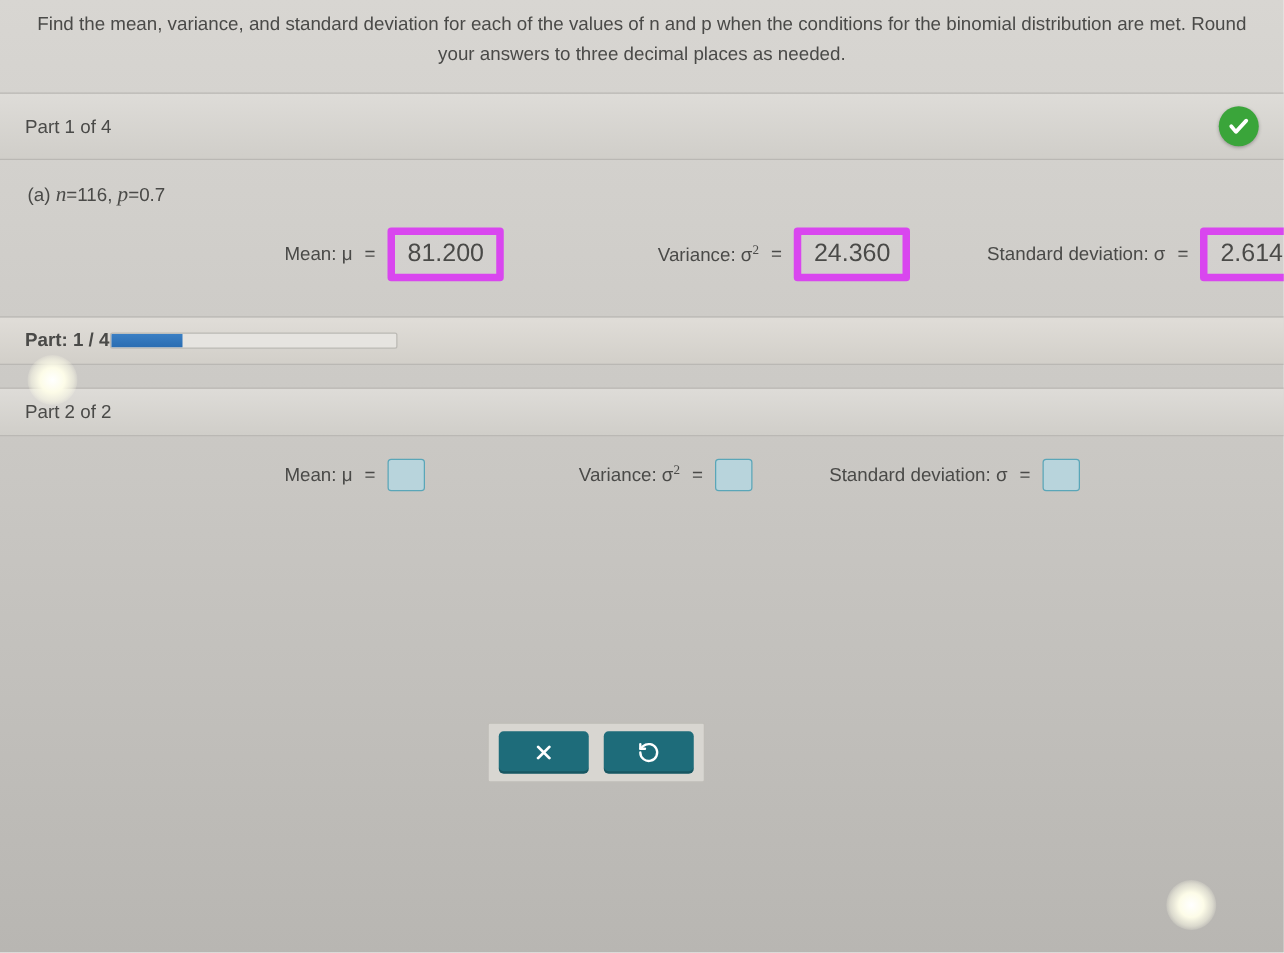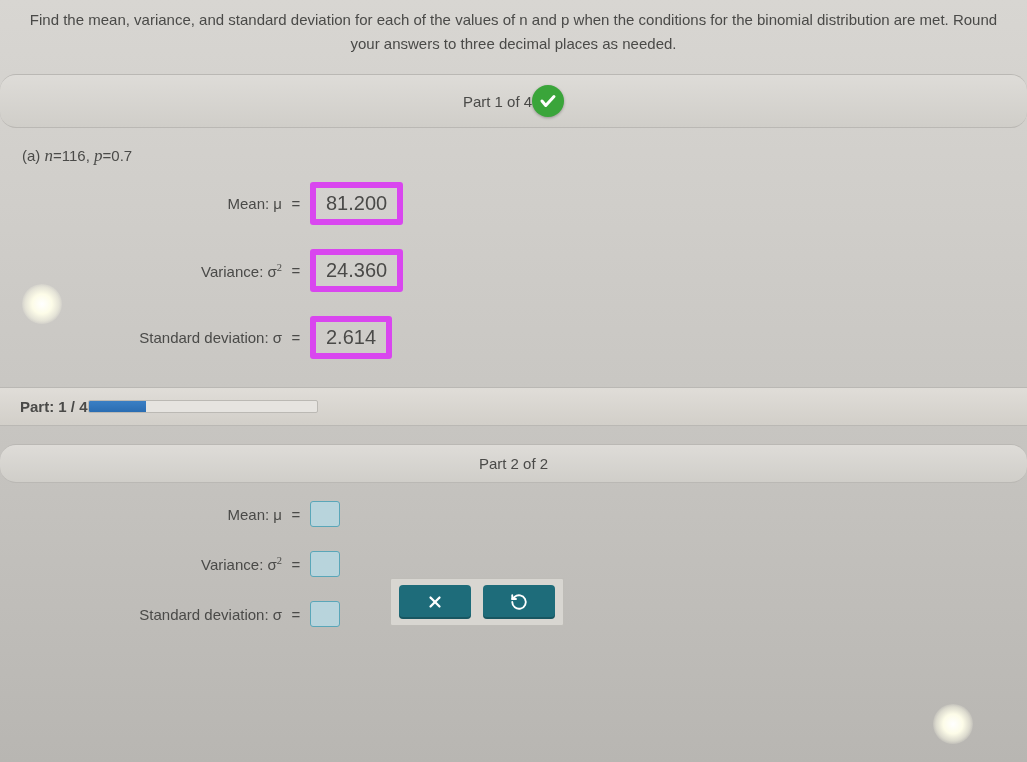--- a/index.html
+++ b/index.html
@@ -19,22 +19,21 @@
   }
   .section-header {
     background: linear-gradient(180deg, #dedcd8 0%, #d0cec9 100%);
     border-top: 1px solid #bab8b4;
     border-bottom: 1px solid #bab8b4;
     padding: 10px 20px;
     font-size: 15px;
     position: relative;
     display: flex;
     align-items: center;
-    justify-content: center;
-    border-radius: 16px;
+    justify-content: space-between;
   }
   .checkmark-badge {
     width: 32px;
     height: 32px;
     border-radius: 50%;
     background: #3aa53a;
     display: flex;
     align-items: center;
     justify-content: center;
     color: white;
@@ -44,21 +43,21 @@
   }
   .checkmark-badge svg { width: 18px; height: 18px; }
   .part-body {
     padding: 18px 32px 28px 22px;
   }
   .subq {
     font-size: 15px;
     margin-bottom: 16px;
   }
   .math-i { font-style: italic; font-family: 'Times New Roman', serif; font-size: 17px; }
-  .rows { display: flex; flex-direction: column; gap: 24px; margin-left: 60px; }
+  .rows { display: flex; flex-direction: row; gap: 4px; margin-left: 60px; align-items: center; }
   .row { display: flex; align-items: center; gap: 8px; }
   .label { width: 200px; text-align: right; font-size: 15px; }
   .eq { width: 12px; text-align: center; }
   .value-box {
     border: 6px solid #d946ef;
     border-radius: 3px;
     padding: 4px 10px;
     background: rgba(255,255,255,0.08);
     font-size: 20px;
     min-width: 60px;

